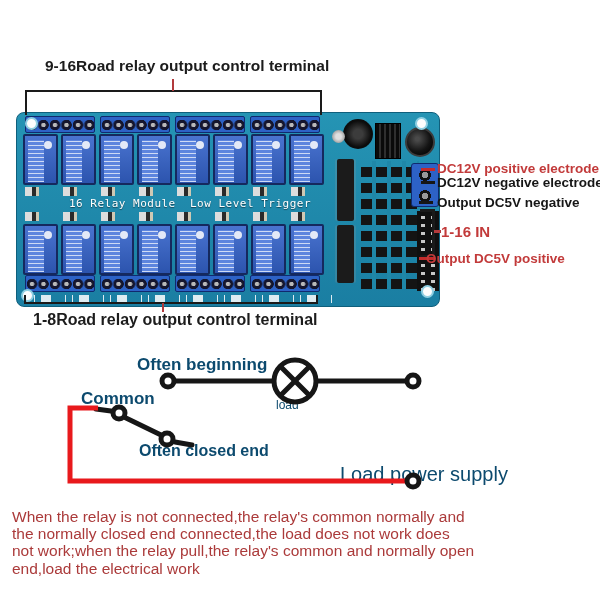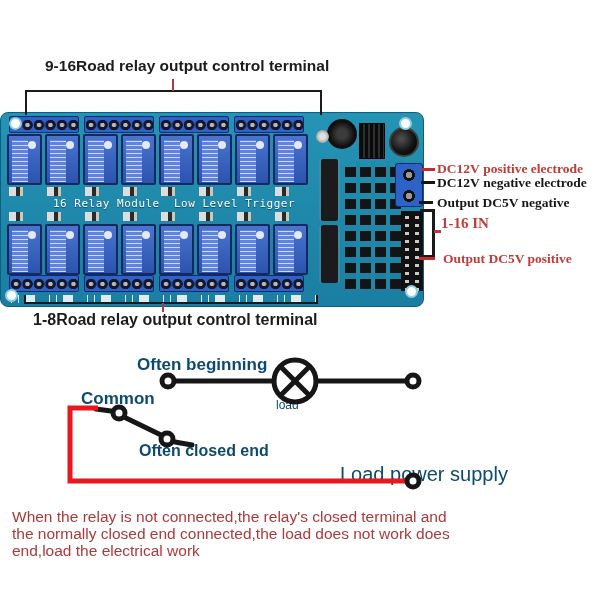--- a/index.html
+++ b/index.html
@@ -6,21 +6,21 @@
   html,body { width:600px; height:600px; }
   body { position:relative; background:#ffffff; font-family:"Liberation Sans",sans-serif; overflow:hidden; color:#1a1a1a; }
   .abs { position:absolute; }
 
   
   .anno { position:absolute; font-weight:600; font-size:15.5px; white-space:nowrap; color:#1c1c1c; }
   .bracket { position:absolute; border-color:#b23a3c; z-index:6; }
   .stub { position:absolute; background:#b23a3c; z-index:6; }
 
   
-  #board { position:absolute; left:0; top:112px; width:424px; height:195px;
+  #board { position:absolute; left:16px; top:112px; width:424px; height:195px;
            background:linear-gradient(180deg,#2594b4,#1a7ea2);
            border:1px solid #0f5f7c; border-radius:8px; z-index:2; }
   .tstrip { position:absolute; left:8px; display:flex; gap:5px; }
   .tgroup { width:70px; height:17px; background-color:#2d62c6; border:1px solid #102a6e; border-radius:2px;
             background-image:radial-gradient(circle 5px at 6px 8px, #b9b9b9 0 2px, #15162e 2.5px 5px, transparent 5.5px);
             background-size:11.5px 17px; background-repeat:repeat-x; }
   .rrow { position:absolute; left:6px; display:flex; gap:3px; }
   .relay { width:35px; height:51px; background:linear-gradient(180deg,#4a74d0,#2c54ae);
            border:2px solid #15295e; border-radius:2px; position:relative; overflow:hidden; }
   .relay::before { content:""; position:absolute; left:3px; top:4px; width:16px; height:42px; background:#5d85de;
@@ -56,21 +56,21 @@
            background-image:radial-gradient(circle 6px at 13px 11px, #999 0 3px, #111 3px 6px, transparent 6px),
                             radial-gradient(circle 6px at 13px 32px, #999 0 3px, #111 3px 6px, transparent 6px); }
   .pinheader { position:absolute; left:400px; top:98px; width:22px; height:80px; background-color:#101010;
            background-image:repeating-linear-gradient(0deg,#c8c8c8 0 3px,transparent 3px 8px),
                             repeating-linear-gradient(0deg,#c8c8c8 0 3px,transparent 3px 8px);
            background-size:4px 100%,4px 100%; background-position:4px 0,14px 0; background-repeat:no-repeat; }
 
   
   .dash { position:absolute; height:3px; width:14px; z-index:6; }
   .dash.red { background:#c42b2b; } .dash.blk { background:#161616; }
-  .rlabel { position:absolute; font-size:13.5px; font-weight:600; white-space:nowrap; z-index:6;font-family:Liberation Serif, serif; }
+  .rlabel { position:absolute; font-size:13.5px; font-weight:600; white-space:nowrap; z-index:6; }
   .rlabel .b { font-weight:700; }
   .red-t { color:#c23a3a; } .blk-t { color:#161616; }
 
   
   .dlabel { position:absolute; font-weight:600; color:#0c4a6e; white-space:nowrap; }
 
   
   #note { position:absolute; left:12px; top:508px; font-size:15.5px; line-height:17.2px;
           font-weight:500; color:#ab3a3a; }
 </style>
@@ -139,24 +139,24 @@
 <div class="rlabel red-t" style="left:437px;top:161px;"><span class="b">DC12V</span><span> positive electrode</span></div>
 
 <div class="dash blk" style="left:421px;top:181px;"></div>
 <div class="rlabel blk-t" style="left:437px;top:175px;"><span class="b">DC12V</span><span> negative electrode</span></div>
 
 <div class="dash blk" style="left:419px;top:201px;"></div>
 <div class="rlabel blk-t" style="left:437px;top:195px;">Output DC5V negative</div>
 
 <div class="bracket" style="left:420px;top:209px;width:15px;height:49px;border-right:3px solid;border-top:3px solid;border-bottom:3px solid;"></div>
 <div class="stub" style="left:434px;top:230px;width:7px;height:3px;"></div>
-<div class="rlabel red-t" style="left:441px;top:215px;font-size:15px;">1-16 IN</div>
+<div class="rlabel red-t" style="left:441px;top:223px;font-size:15px;">1-16 IN</div>
 
 <div class="dash red" style="left:419px;top:257px;width:16px;"></div>
-<div class="rlabel red-t" style="left:443px;top:251px;">Output DC5V positive</div>
+<div class="rlabel red-t" style="left:426px;top:251px;">Output DC5V positive</div>
 
 <div class="bracket" style="left:24px;top:295px;width:294px;height:9px;border-bottom:2px solid;border-left:2px solid;border-right:2px solid;"></div>
 <div class="stub" style="left:162px;top:303px;width:2px;height:9px;"></div>
 <div class="anno" style="left:33px;top:311px;font-size:16px;">1-8Road relay output control terminal</div>
 
 <svg class="abs" style="left:0;top:345px;z-index:3;" width="600" height="155" viewBox="0 0 600 155">
   <g stroke="#161616" stroke-width="5" fill="none" stroke-linecap="round">
     <line x1="176" y1="36" x2="272" y2="36"></line>
     <line x1="318" y1="36" x2="405" y2="36"></line>
     <circle cx="295" cy="36" r="21"></circle>
@@ -175,16 +175,17 @@
     <circle cx="413" cy="136" r="6"></circle>
   </g>
 </svg>
 <div class="dlabel" style="left:137px;top:355px;font-size:17px;">Often beginning</div>
 <div class="dlabel" style="left:276px;top:398px;font-size:12px;font-weight:500;">load</div>
 <div class="dlabel" style="left:40px;top:389px;font-size:17px;margin-left:41px;">Common</div>
 <div class="dlabel" style="left:139px;top:442px;font-size:16px;">Often closed end</div>
 <div class="dlabel" style="left:340px;top:463px;font-size:20px;font-weight:500;">Load power supply</div>
 
 <div id="note">
-  <div>When the relay is not connected,the relay's closed terminal and</div>
+  <div>When the relay is not connected,the relay's common normally and</div>
   <div>the normally closed end connected,the load does not work does</div>
+  <div>not work;when the relay pull,the relay's common and normally open</div>
   <div>end,load the electrical work</div>
 </div>
 
 </body></html>

